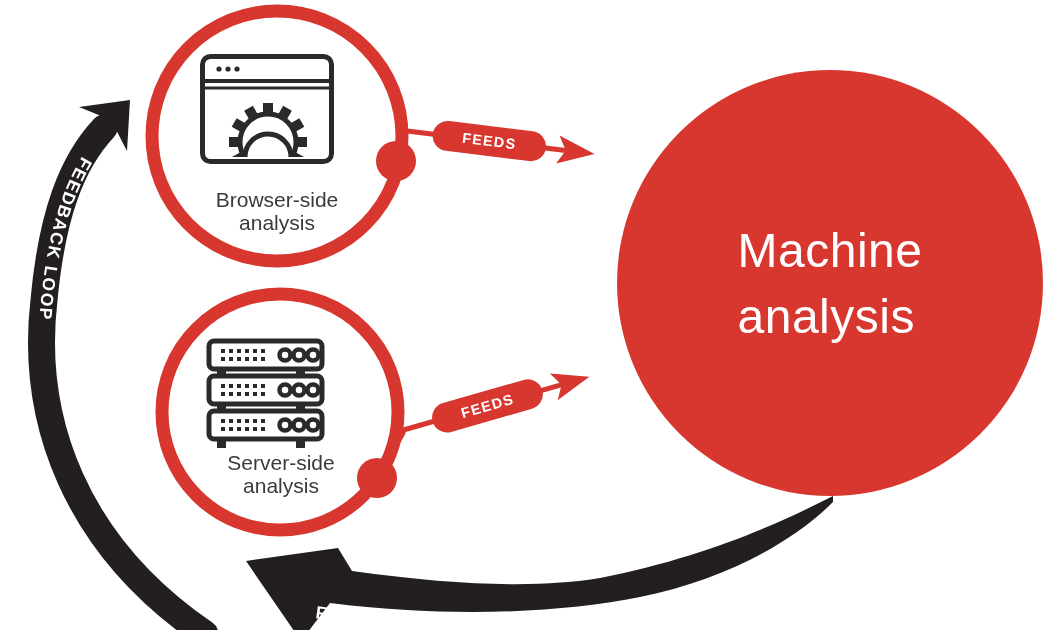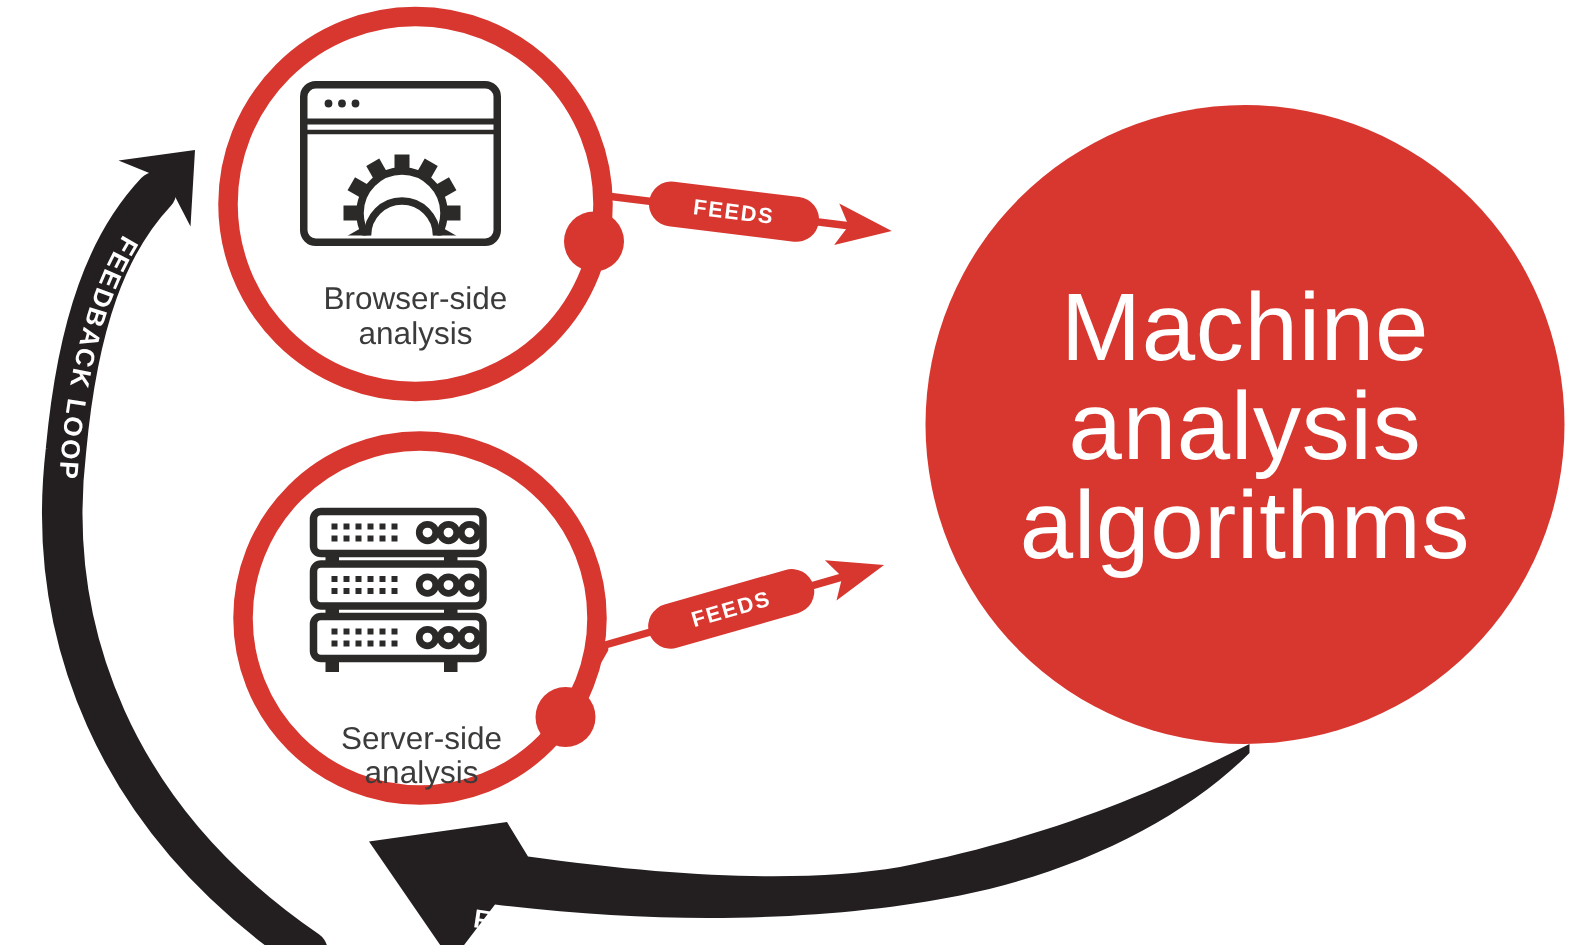--- a/index.html
+++ b/index.html
@@ -7,24 +7,24 @@
     position:relative;width:1056px;height:630px;overflow:hidden;background:#ffffff;
     font-family:"Liberation Sans", sans-serif;
   }
   #stage svg{position:absolute;left:0;top:0;}
   .node-label{
     position:absolute;transform:translate(-50%,-50%);
     color:#3d3b3a;font-size:21px;line-height:23px;text-align:center;
     white-space:nowrap;
   }
   #browser-label{left:277px;top:211px;}
-  #server-label{left:281px;top:504px;}
+  #server-label{left:281px;top:474px;}
   .ml-label{
     position:absolute;left:830px;top:284px;transform:translate(-50%,-50%);
-    color:#ffffff;font-size:64px;line-height:66px;text-align:center;font-weight:400;
+    color:#ffffff;font-size:48px;line-height:66px;font-weight:400;
     white-space:nowrap;letter-spacing:0.5px;
   }
   .band-text{fill:#ffffff;font-size:17.5px;font-weight:bold;letter-spacing:1.5px;}
   .feeds-text{fill:#ffffff;font-size:14.5px;font-weight:bold;letter-spacing:1.2px;}
 </style>
 </head>
 <body>
 
 <div id="stage">
 
@@ -180,16 +180,15 @@
   </div>
 
   <div class="node-label" id="server-label">
     <div>Server-side</div>
     <div>analysis</div>
   </div>
 
   <div class="ml-label">
     <div>Machine</div>
     <div>analysis</div>
-    <div>algorithms</div>
   </div>
 
 </div>
 
 </body></html>

